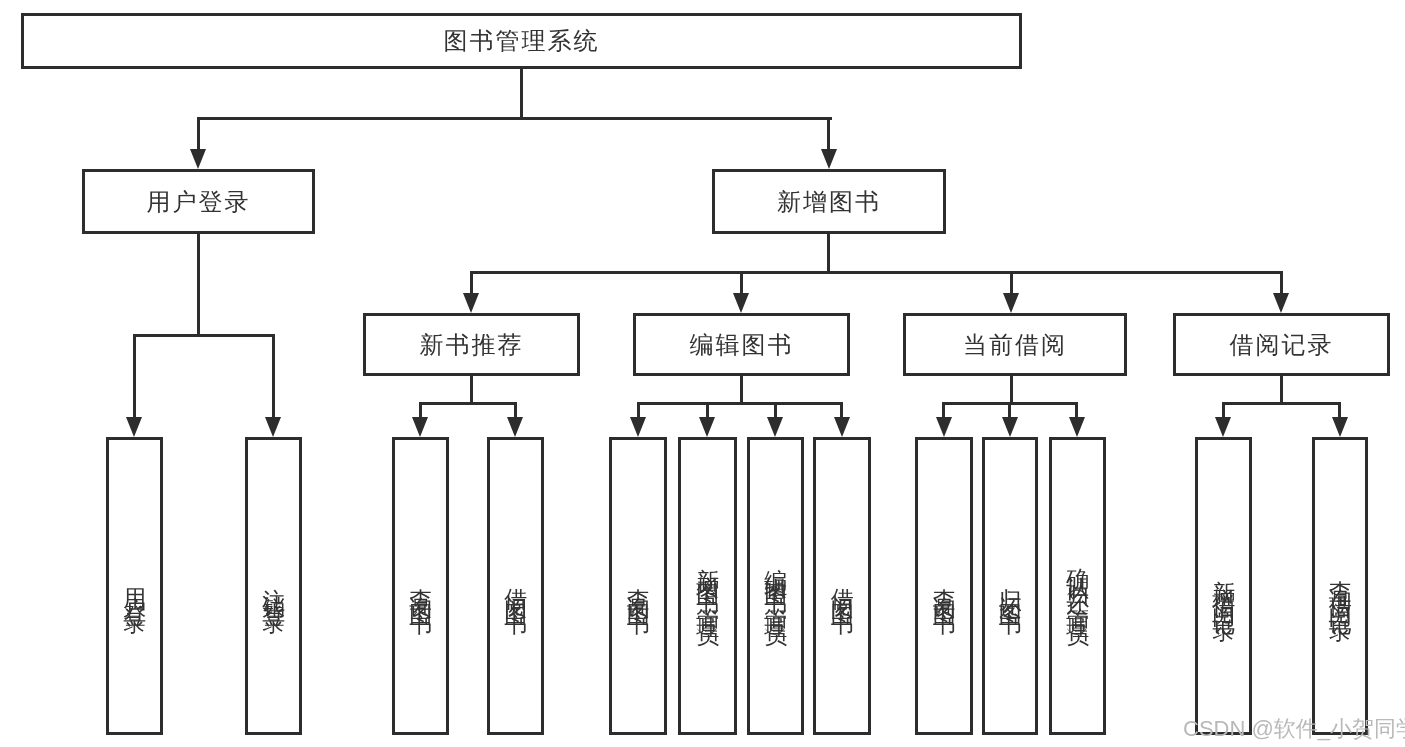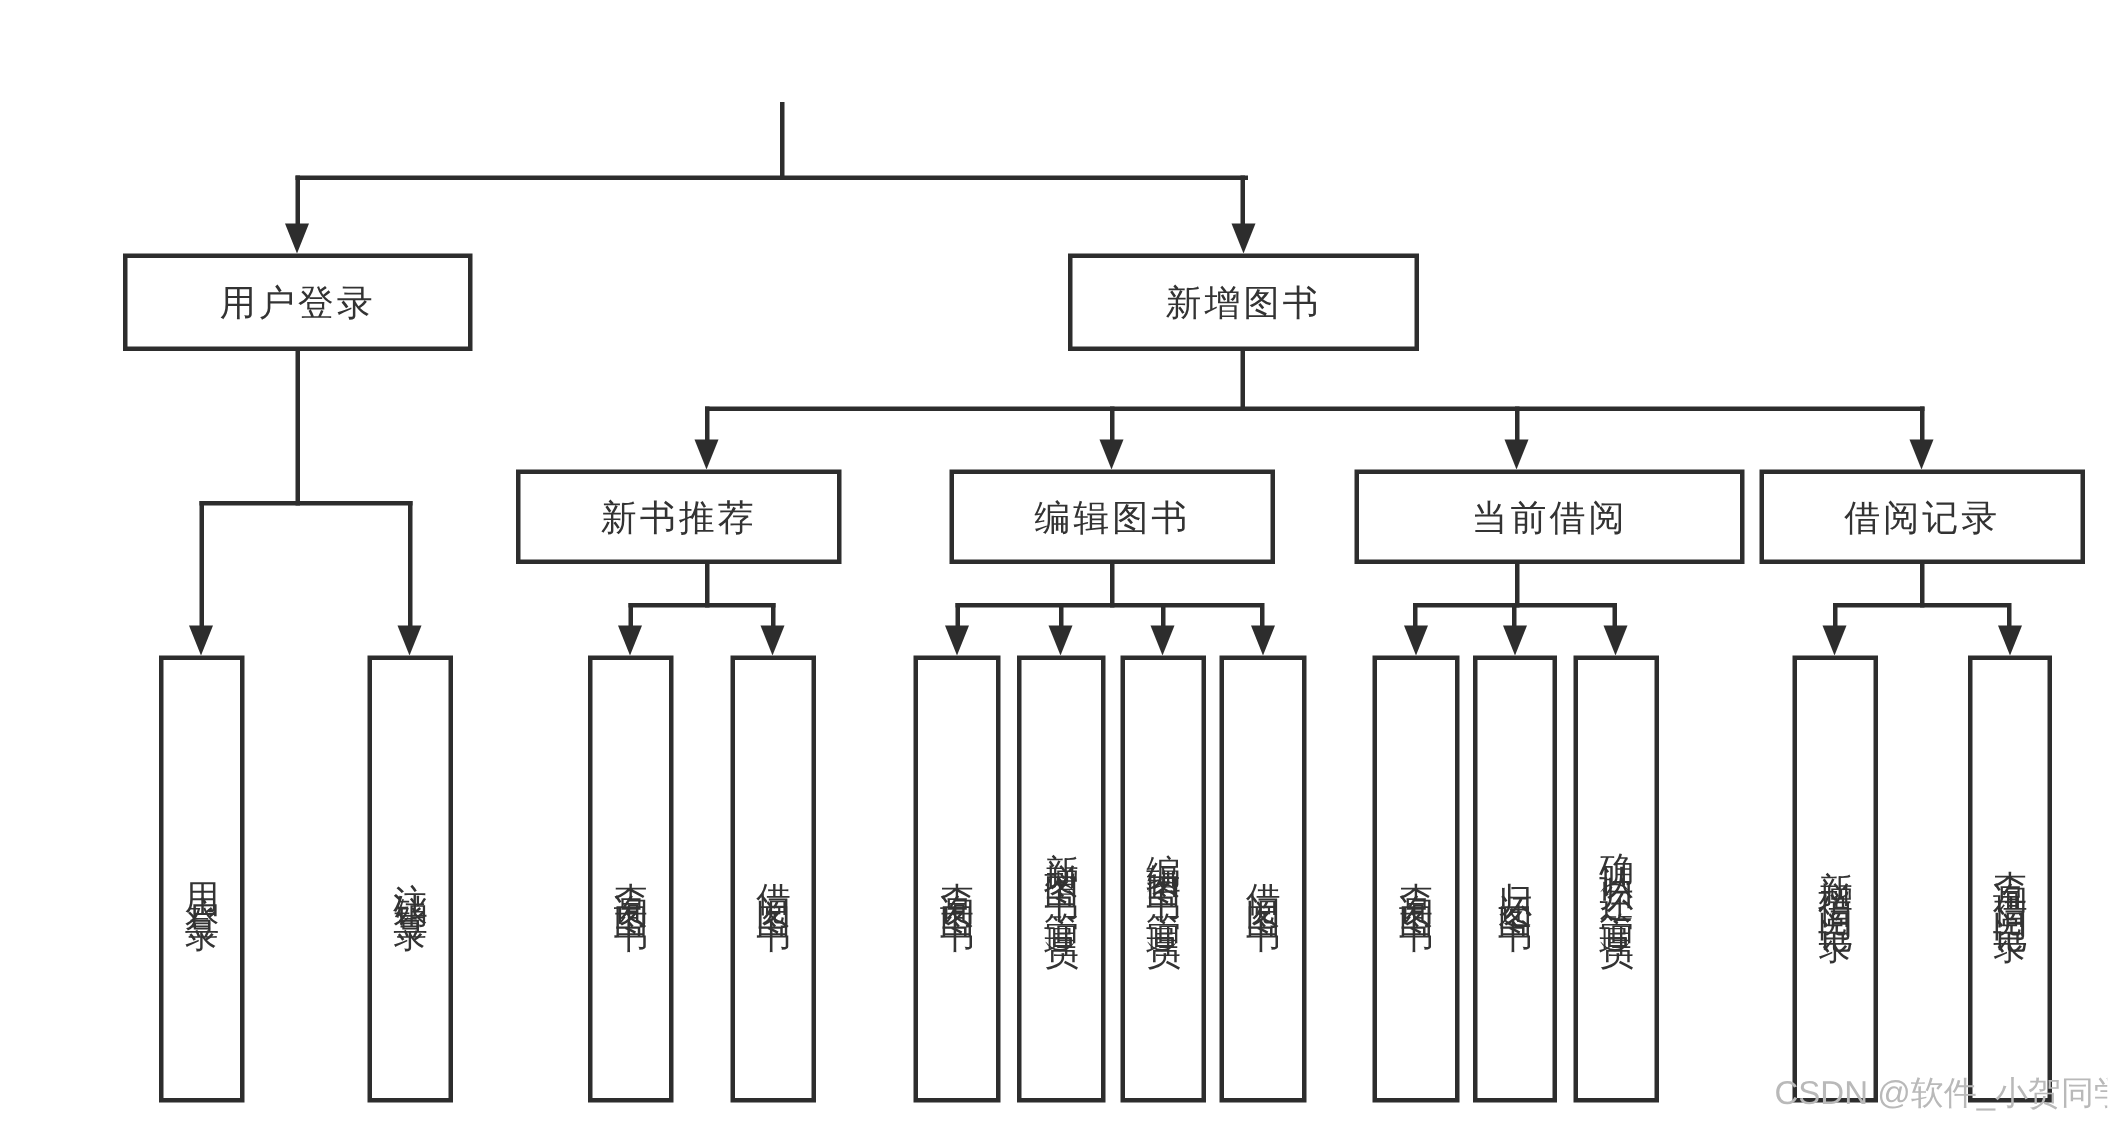--- a/index.html
+++ b/index.html
@@ -71,20 +71,21 @@
     color: #b9b9b9;
     white-space: nowrap;
     z-index: 5;
   }
 </style>
 </head>
 <body>
 
 <div class="canvas">
 
+  <div class="box h-label" style="left:21px; top:13px; width:1001px; height:56px;">图书管理系统</div>
 
   <div class="vl" style="left:520px; top:68px; height:51px;"></div>
   <div class="hl" style="left:197px; top:117px; width:635px;"></div>
   <div class="vl" style="left:197px; top:117px; height:34px;"></div>
   <div class="vl" style="left:827px; top:117px; height:34px;"></div>
   <div class="arrow" style="left:190px; top:149px;"></div>
   <div class="arrow" style="left:821px; top:149px;"></div>
 
   <div class="box h-label" style="left:82px; top:169px; width:233px; height:65px;">用户登录</div>
   <div class="box h-label" style="left:712px; top:169px; width:234px; height:65px;">新增图书</div>
@@ -100,23 +101,23 @@
   <div class="hl" style="left:470px; top:271px; width:813px;"></div>
   <div class="vl" style="left:470px; top:271px; height:24px;"></div>
   <div class="vl" style="left:740px; top:271px; height:24px;"></div>
   <div class="vl" style="left:1010px; top:271px; height:24px;"></div>
   <div class="vl" style="left:1280px; top:271px; height:24px;"></div>
   <div class="arrow" style="left:463px; top:293px;"></div>
   <div class="arrow" style="left:733px; top:293px;"></div>
   <div class="arrow" style="left:1003px; top:293px;"></div>
   <div class="arrow" style="left:1273px; top:293px;"></div>
 
-  <div class="box h-label" style="left:344px; top:313px; width:217px; height:63px;">新书推荐</div>
+  <div class="box h-label" style="left:363px; top:313px; width:217px; height:63px;">新书推荐</div>
   <div class="box h-label" style="left:633px; top:313px; width:217px; height:63px;">编辑图书</div>
-  <div class="box h-label" style="left:903px; top:313px; width:260px; height:63px;text-align:right;">当前借阅</div>
+  <div class="box h-label" style="left:903px; top:313px; width:224px; height:63px;text-align:right;">当前借阅</div>
   <div class="box h-label" style="left:1173px; top:313px; width:217px; height:63px;">借阅记录</div>
 
   <div class="vl" style="left:470px; top:376px; height:29px;"></div>
   <div class="hl" style="left:419px; top:402px; width:98px;"></div>
   <div class="vl" style="left:419px; top:402px; height:17px;"></div>
   <div class="vl" style="left:514px; top:402px; height:17px;"></div>
   <div class="arrow" style="left:412px; top:417px;"></div>
   <div class="arrow" style="left:507px; top:417px;"></div>
 
   <div class="vl" style="left:740px; top:376px; height:29px;"></div>

